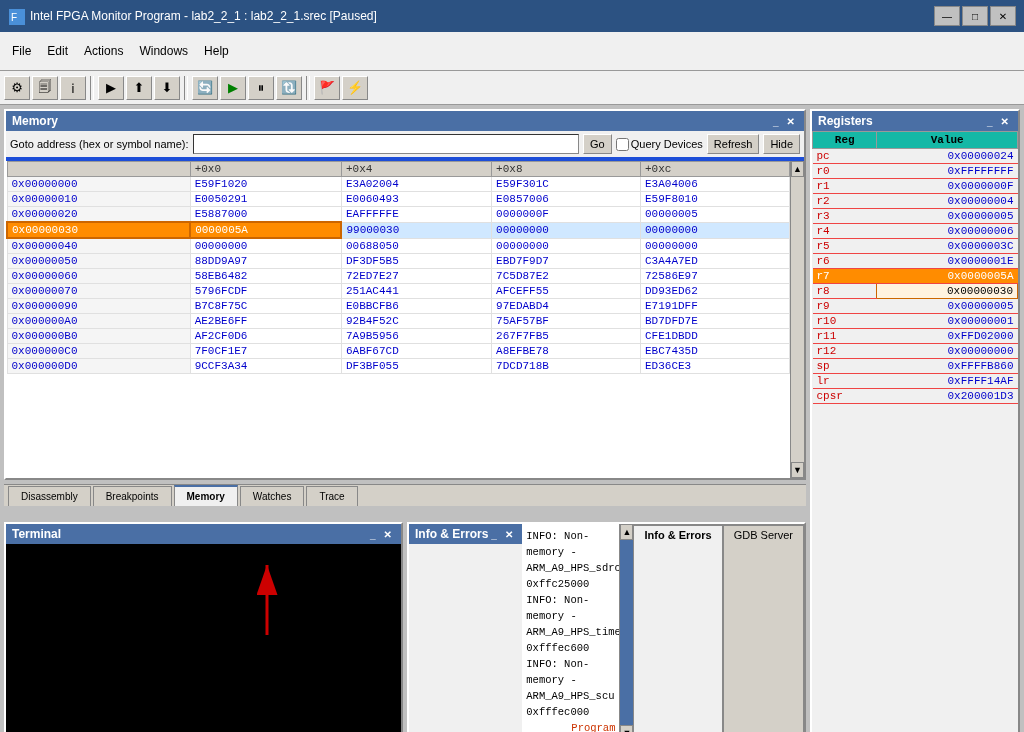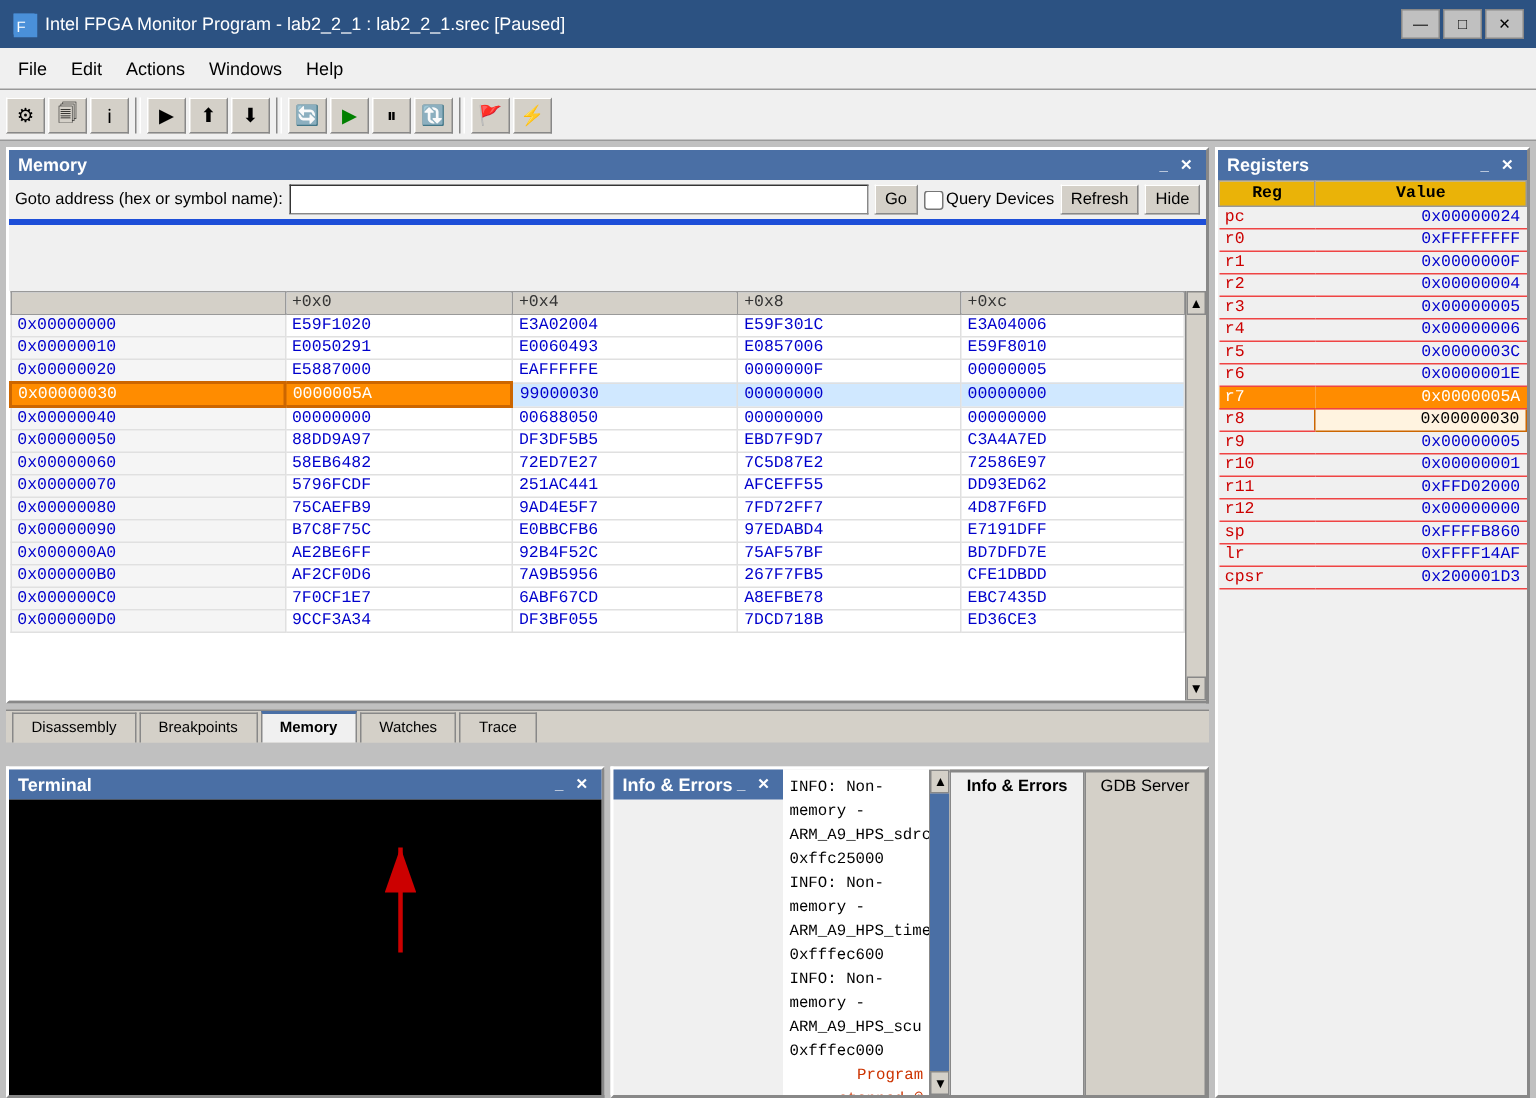--- a/index.html
+++ b/index.html
@@ -48,21 +48,21 @@
       font-size: 10px;
       display: flex;
       align-items: center;
       justify-content: center;
       color: #000;
     }
 
     
     .menu-bar {
       background: #f0f0f0;
-      height: 28px;
+      height: 39px;
       display: flex;
       align-items: center;
       border-bottom: 1px solid #999;
       padding: 0 4px;
     }
     .menu-item {
       padding: 2px 8px;
       cursor: pointer;
       font-size: 12px;
     }
@@ -322,21 +322,21 @@
       display: flex;
       flex-direction: column;
     }
     .reg-table {
       width: 100%;
       border-collapse: collapse;
       font-family: 'Courier New', monospace;
       font-size: 11px;
     }
     .reg-table thead th {
-      background: #eab308;
+      background: #14b8a6;
       border: 1px solid #999;
       padding: 2px 4px;
       font-weight: bold;
       text-align: center;
       font-family: Liberation Mono, monospace;
     }
     .reg-table tbody td {
       padding: 1px 4px;
       border-bottom: 1px solid #ef4444;
     }
@@ -345,21 +345,20 @@
 
     
     ::-webkit-scrollbar { width: 14px; height: 14px; }
     ::-webkit-scrollbar-track { background: #d4d0c8; }
     ::-webkit-scrollbar-thumb { background: #a0a0a0; border: 2px solid #d4d0c8; }
     .memory-table-wrapper {
       display: flex;
       flex: 1;
       min-height: 0;
       overflow: hidden;
-      margin-top: 44px;
     }
 
     .info-scrollbar-area {
       display: flex;
       flex: 1;
       min-height: 0;
       overflow: hidden;
     }
     .info-scrollbar {
       width: 14px;
@@ -500,27 +499,20 @@
                   <td class="data-cell">72ED7E27</td>
                   <td class="data-cell">7C5D87E2</td>
                   <td class="data-cell">72586E97</td>
                 </tr>
                 <tr>
                   <td class="addr-cell">0x00000070</td>
                   <td class="data-cell">5796FCDF</td>
                   <td class="data-cell">251AC441</td>
                   <td class="data-cell">AFCEFF55</td>
                   <td class="data-cell">DD93ED62</td>
-                </tr>
-                <tr>
-                  <td class="addr-cell">0x00000080</td>
-                  <td class="data-cell">75CAEFB9</td>
-                  <td class="data-cell">9AD4E5F7</td>
-                  <td class="data-cell">7FD72FF7</td>
-                  <td class="data-cell">4D87F6FD</td>
                 </tr>
                 <tr>
                   <td class="addr-cell">0x00000090</td>
                   <td class="data-cell">B7C8F75C</td>
                   <td class="data-cell">E0BBCFB6</td>
                   <td class="data-cell">97EDABD4</td>
                   <td class="data-cell">E7191DFF</td>
                 </tr>
                 <tr>
                   <td class="addr-cell">0x000000A0</td>

